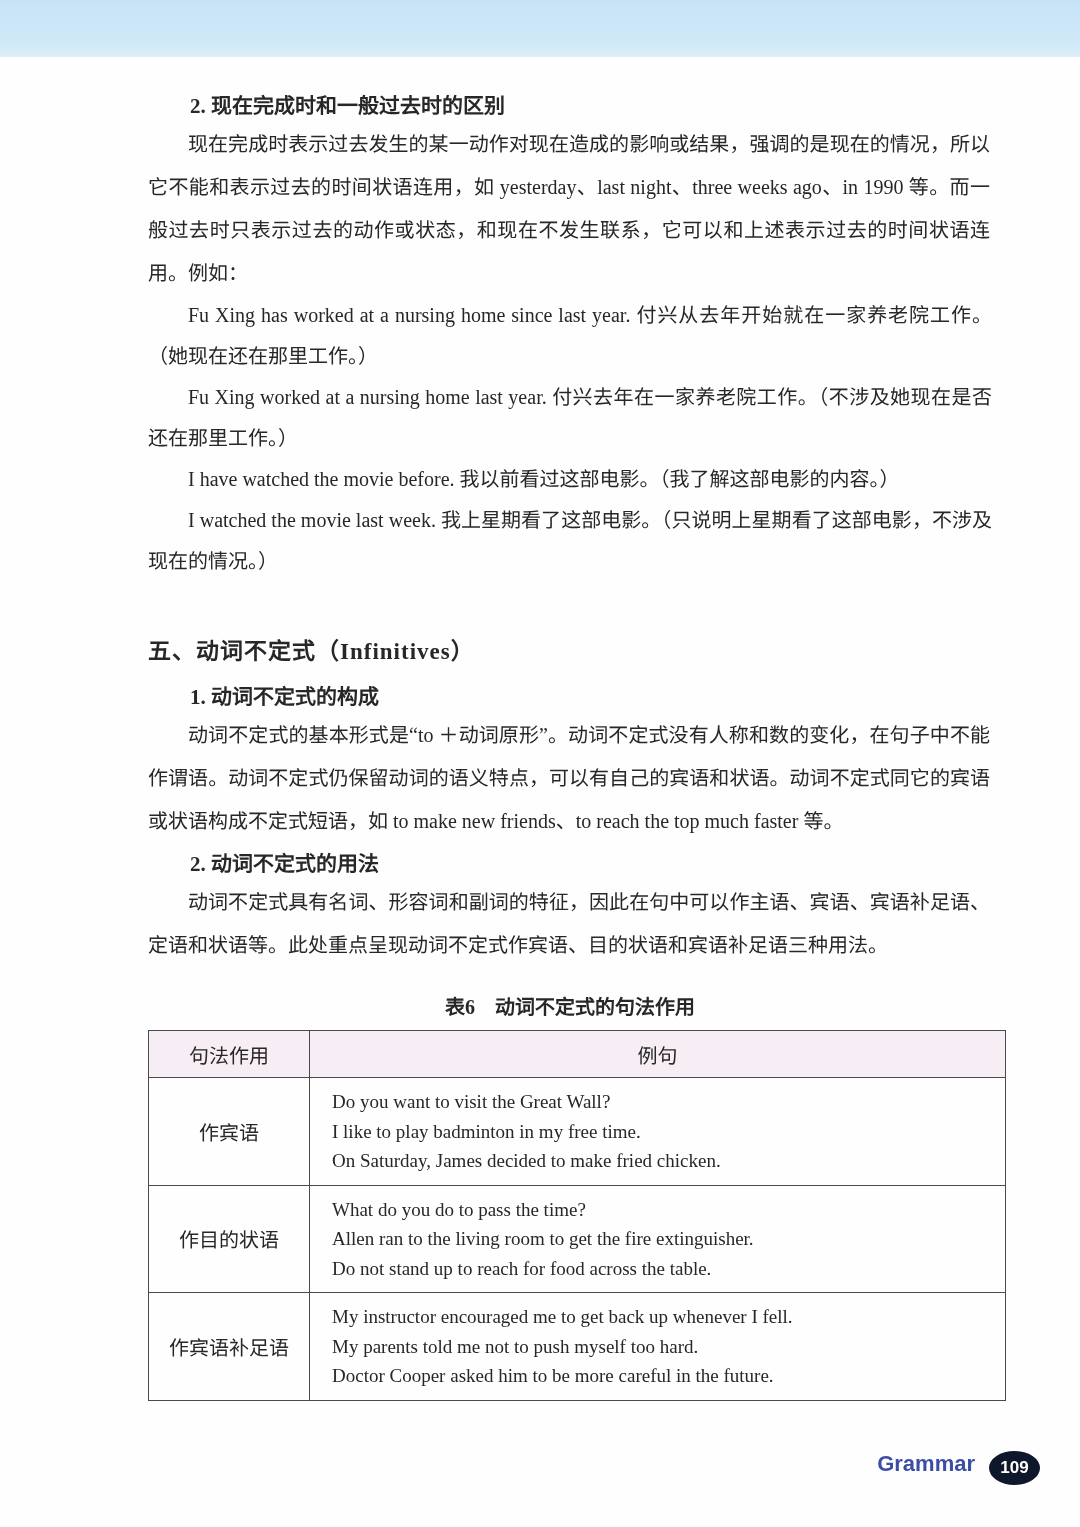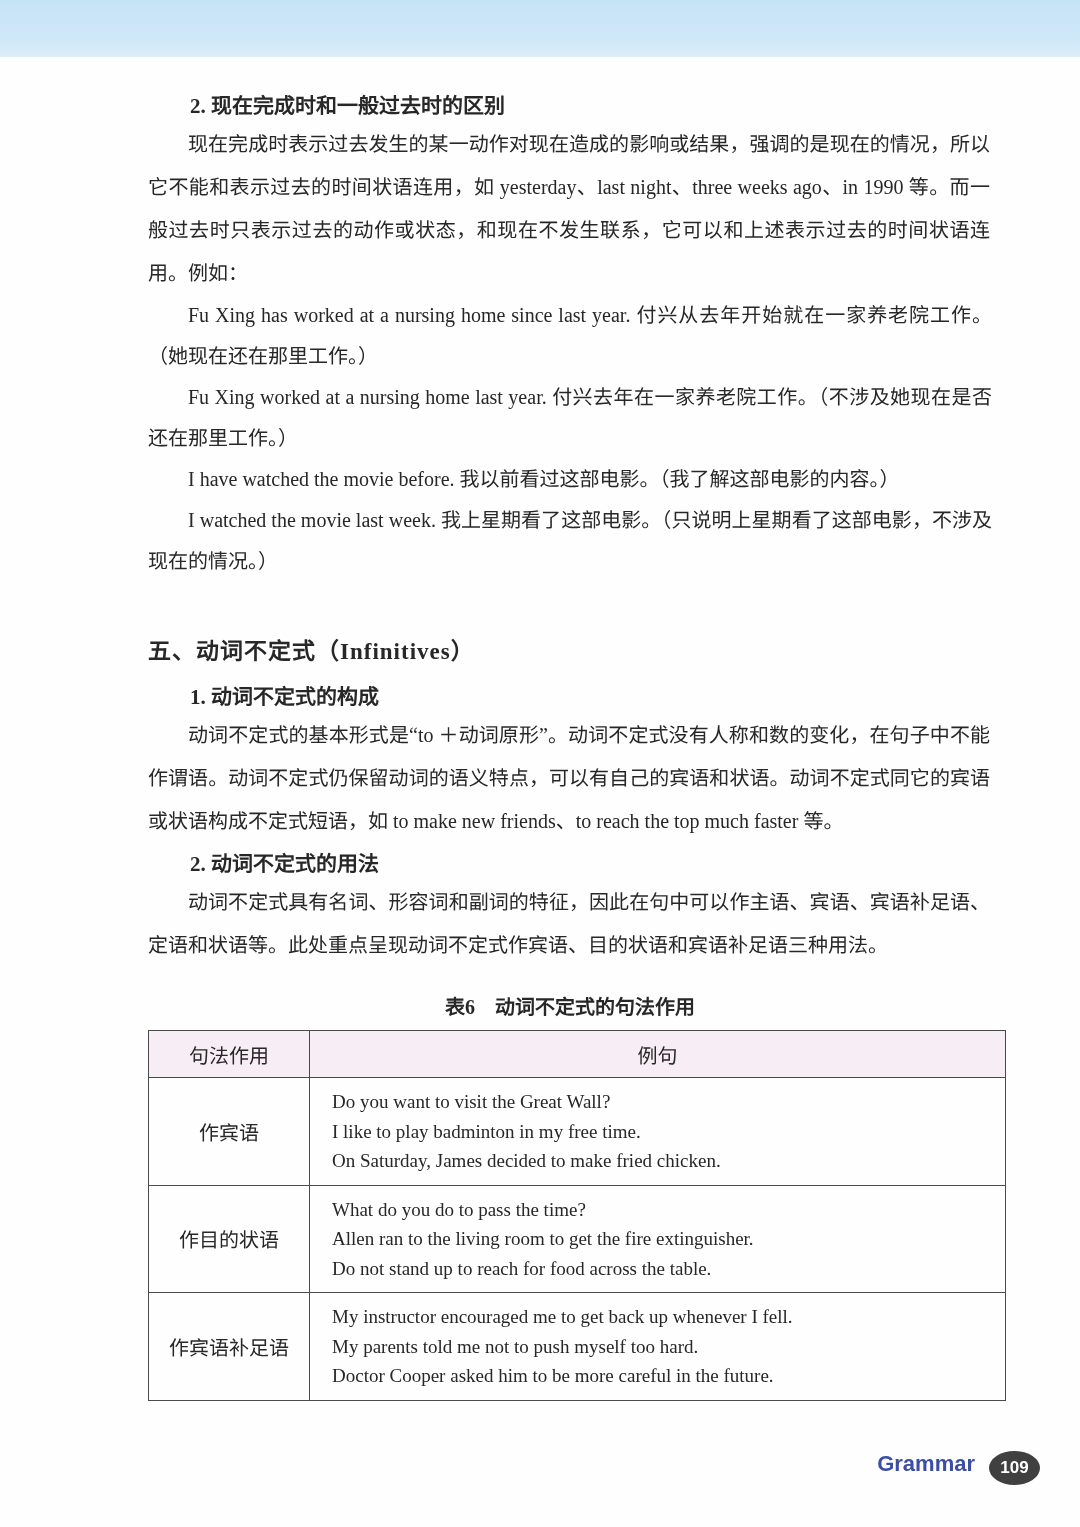--- a/index.html
+++ b/index.html
@@ -101,21 +101,21 @@
   }
   .footer .section-label {
     font-size: 22px;
     font-weight: bold;
     color: #3b4da5;
   }
   .footer .page-badge {
     width: 51px;
     height: 34px;
     border-radius: 50%;
-    background: #404040;
+    background: #0f172a;
     color: #ffffff;
     font-size: 17px;
     font-weight: bold;
     display: flex;
     align-items: center;
     justify-content: center;
   }
 </style>
 </head>
 <body>

